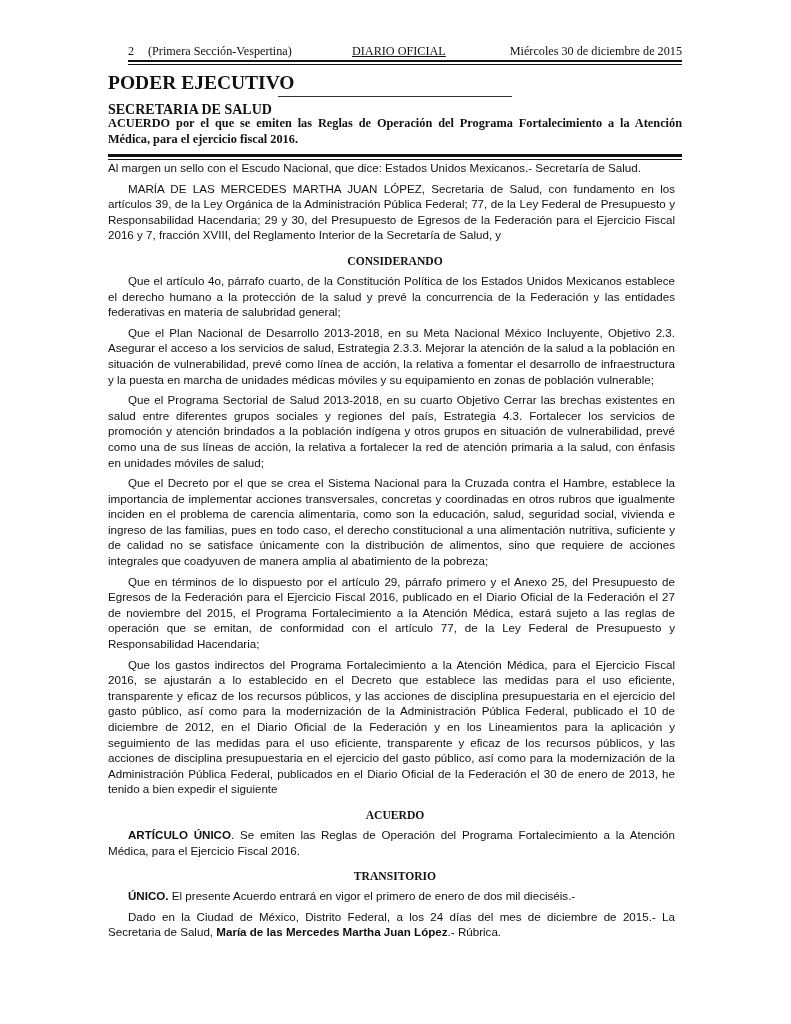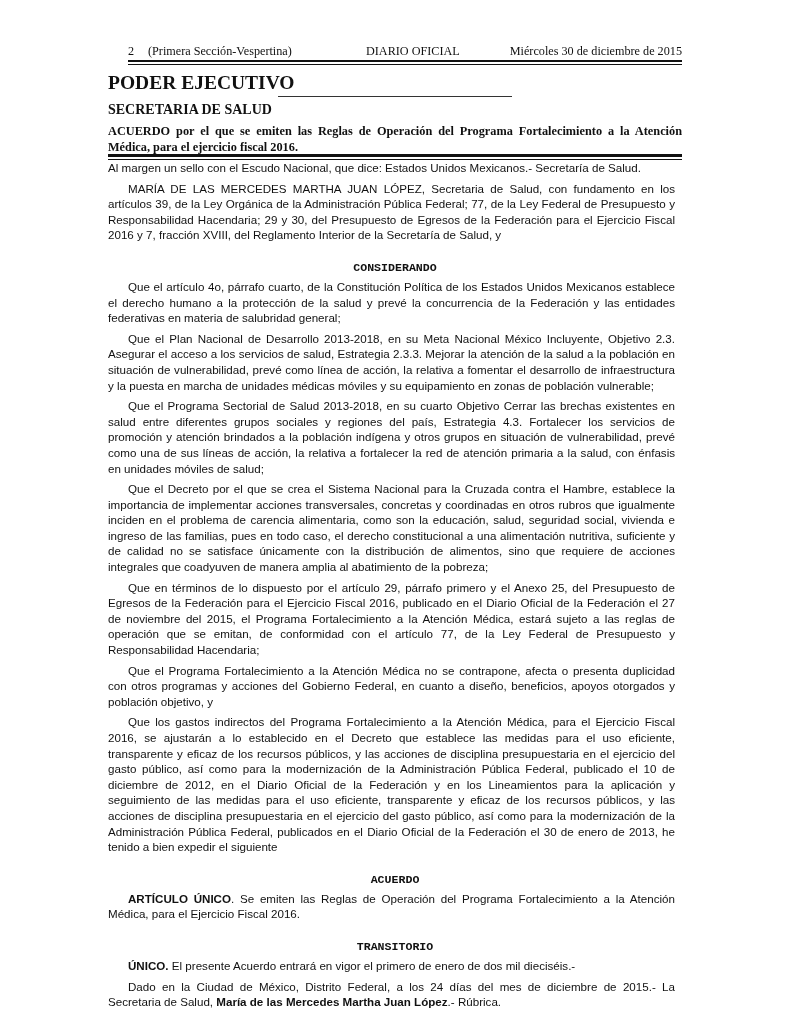--- a/index.html
+++ b/index.html
@@ -5,44 +5,44 @@
   html, body { margin: 0; padding: 0; background: #ffffff; }
   body { width: 791px; height: 1024px; position: relative; overflow: hidden; color: #111; }
   .page { position: absolute; left: 108px; top: 0; width: 574px; }
   .running-head {
     position: absolute; top: 44px; left: 0; width: 574px; height: 16px;
     font-family: "Liberation Serif", serif; font-size: 12.2px; color: #111;
   }
   .running-head span { position: absolute; top: 0; white-space: nowrap; }
   .rh-page { left: 20px; }
   .rh-section { left: 40px; }
-  .rh-center { left: 258px; }
+  .rh-center { left: 244px; text-decoration: underline; }
   .rh-date { right: 0; text-align: center; }
   .rule-double {
     position: absolute; left: 20px; width: 554px;
     border-top: 2px solid #111; height: 2px; border-bottom: 1px solid #111;
   }
   .rh-rule { top: 60px; }
   .title-block { position: absolute; top: 72px; left: 0; width: 574px; text-align: left; font-family: "Liberation Serif", serif; font-weight: bold; }
   .title1 { font-size: 19.5px; line-height: 22px; display: block; }
   .title-rule { width: 234px; margin: 2px auto 2px auto; border-top: 1px solid #333; }
   .title2 { font-size: 14px; line-height: 22px; display: block; }
   .acuerdo-head {
-    position: absolute; top: 124px; left: 0; width: 574px;
+    position: absolute; top: 116px; left: 0; width: 574px;
     font-family: "Liberation Serif", serif; font-weight: bold; font-size: 12.3px; line-height: 15.5px; text-align: justify;
   }
   .acuerdo-rule { top: 154px; left: 0; width: 574px; border-top-width: 3px; }
   .body-text {
     position: absolute; top: 160px; left: 0; width: 574px;
     font-family: "Liberation Sans", sans-serif; font-size: 11.6px; line-height: 15.6px; text-align: justify;
   }
   .body-text p { margin: 0 7px 5px 0; text-indent: 20px; }
   .body-text p.noindent { text-indent: 0; }
   .body-text h3 {
-    margin: 17px 0 4px 0; text-align: center; font-family: Liberation Mono, monospace; font-weight: bold; font-size: 11.6px; line-height: 15px;
+    margin: 11px 0 4px 0; text-align: center; font-family: Liberation Serif, serif; font-weight: bold; font-size: 11.6px; line-height: 15px;
   }
   b { font-weight: bold; }
 </style>
 </head>
 <body>
 
 <div class="page">
 
   <div class="running-head">
     <span class="rh-page">2</span>
@@ -66,21 +66,20 @@
   <div class="body-text">
     <p class="noindent">Al margen un sello con el Escudo Nacional, que dice: Estados Unidos Mexicanos.- Secretaría de Salud.</p>
     <p>MARÍA DE LAS MERCEDES MARTHA JUAN LÓPEZ, Secretaria de Salud, con fundamento en los artículos 39, de la Ley Orgánica de la Administración Pública Federal; 77, de la Ley Federal de Presupuesto y Responsabilidad Hacendaria; 29 y 30, del Presupuesto de Egresos de la Federación para el Ejercicio Fiscal 2016 y 7, fracción XVIII, del Reglamento Interior de la Secretaría de Salud, y</p>
 
     <h3>CONSIDERANDO</h3>
     <p>Que el artículo 4o, párrafo cuarto, de la Constitución Política de los Estados Unidos Mexicanos establece el derecho humano a la protección de la salud y prevé la concurrencia de la Federación y las entidades federativas en materia de salubridad general;</p>
     <p>Que el Plan Nacional de Desarrollo 2013-2018, en su Meta Nacional México Incluyente, Objetivo 2.3. Asegurar el acceso a los servicios de salud, Estrategia 2.3.3. Mejorar la atención de la salud a la población en situación de vulnerabilidad, prevé como línea de acción, la relativa a fomentar el desarrollo de infraestructura y la puesta en marcha de unidades médicas móviles y su equipamiento en zonas de población vulnerable;</p>
     <p>Que el Programa Sectorial de Salud 2013-2018, en su cuarto Objetivo Cerrar las brechas existentes en salud entre diferentes grupos sociales y regiones del país, Estrategia 4.3. Fortalecer los servicios de promoción y atención brindados a la población indígena y otros grupos en situación de vulnerabilidad, prevé como una de sus líneas de acción, la relativa a fortalecer la red de atención primaria a la salud, con énfasis en unidades móviles de salud;</p>
     <p>Que el Decreto por el que se crea el Sistema Nacional para la Cruzada contra el Hambre, establece la importancia de implementar acciones transversales, concretas y coordinadas en otros rubros que igualmente inciden en el problema de carencia alimentaria, como son la educación, salud, seguridad social, vivienda e ingreso de las familias, pues en todo caso, el derecho constitucional a una alimentación nutritiva, suficiente y de calidad no se satisface únicamente con la distribución de alimentos, sino que requiere de acciones integrales que coadyuven de manera amplia al abatimiento de la pobreza;</p>
     <p>Que en términos de lo dispuesto por el artículo 29, párrafo primero y el Anexo 25, del Presupuesto de Egresos de la Federación para el Ejercicio Fiscal 2016, publicado en el Diario Oficial de la Federación el 27 de noviembre del 2015, el Programa Fortalecimiento a la Atención Médica, estará sujeto a las reglas de operación que se emitan, de conformidad con el artículo 77, de la Ley Federal de Presupuesto y Responsabilidad Hacendaria;</p>
-    <p>Que el Programa Fortalecimiento a la Atención Médica no se contrapone, afecta o presenta duplicidad con otros programas y acciones del Gobierno Federal, en cuanto a diseño, beneficios, apoyos otorgados y población objetivo, y</p>
     <p>Que los gastos indirectos del Programa Fortalecimiento a la Atención Médica, para el Ejercicio Fiscal 2016, se ajustarán a lo establecido en el Decreto que establece las medidas para el uso eficiente, transparente y eficaz de los recursos públicos, y las acciones de disciplina presupuestaria en el ejercicio del gasto público, así como para la modernización de la Administración Pública Federal, publicado el 10 de diciembre de 2012, en el Diario Oficial de la Federación y en los Lineamientos para la aplicación y seguimiento de las medidas para el uso eficiente, transparente y eficaz de los recursos públicos, y las acciones de disciplina presupuestaria en el ejercicio del gasto público, así como para la modernización de la Administración Pública Federal, publicados en el Diario Oficial de la Federación el 30 de enero de 2013, he tenido a bien expedir el siguiente</p>
 
     <h3>ACUERDO</h3>
     <p><b>ARTÍCULO ÚNICO</b><span>. Se emiten las Reglas de Operación del Programa Fortalecimiento a la Atención Médica, para el Ejercicio Fiscal 2016.</span></p>
 
     <h3>TRANSITORIO</h3>
     <p><b>ÚNICO.</b><span> El presente Acuerdo entrará en vigor el primero de enero de dos mil dieciséis.-</span></p>
 
     <p><span>Dado en la Ciudad de México, Distrito Federal, a los 24 días del mes de diciembre de 2015.- La Secretaria de Salud, </span><b>María de las Mercedes Martha Juan López</b><span>.- Rúbrica.</span></p>
   </div>

